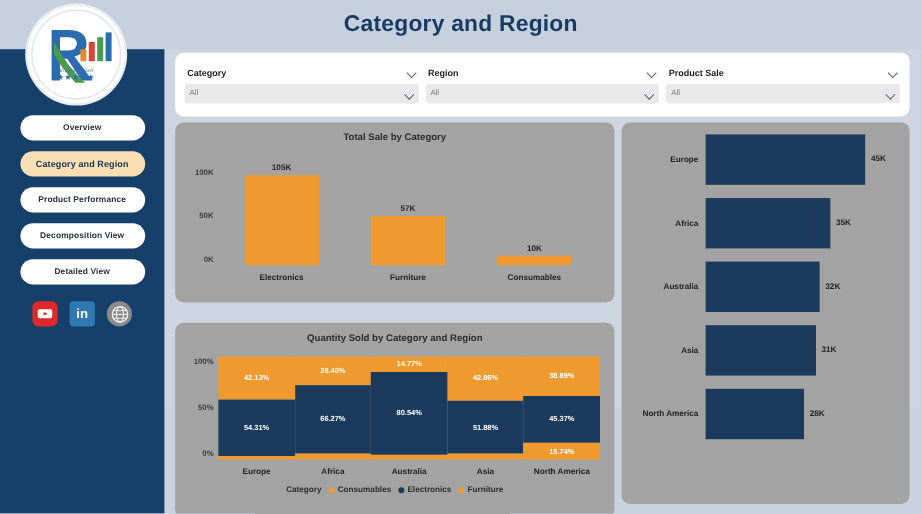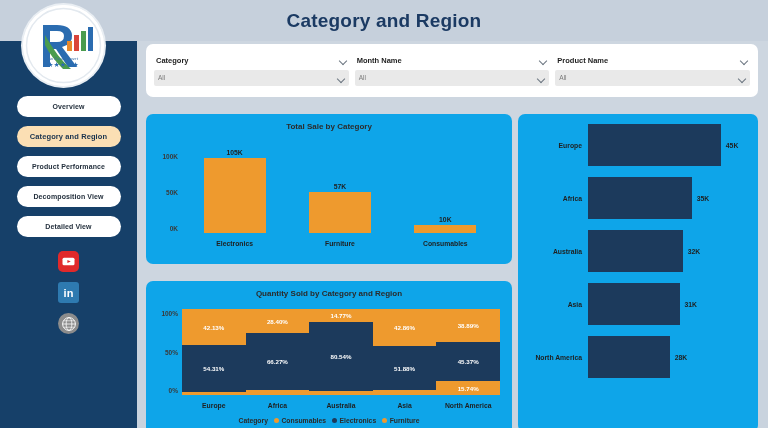--- a/index.html
+++ b/index.html
@@ -44,21 +44,21 @@
   #nav { margin-top: 55px; width: 100%; display: flex; flex-direction: column; align-items: center; gap: 9px; }
   .nav-item {
     width: 104px; height: 21px; border-radius: 11px;
     background: #ffffff; color: #24303d;
     display: flex; align-items: center; justify-content: center;
     font-size: 7px; font-weight: bold; letter-spacing: .1px;
     cursor: pointer; white-space: nowrap;
   }
   .nav-item.active { background: #fbdfb4; color: #17314d; font-size: 7.5px; }
 
-  #socials { margin-top: 14px; display: flex; flex-direction: column; align-items: center; gap: 10px; }
+  #socials { margin-top: 14px; display: flex; flex-direction: row; align-items: center; gap: 10px; }
   .social { width: 21px; height: 21px; display: flex; align-items: center; justify-content: center; cursor: pointer; }
   .yt { background: #e0292b; border-radius: 5px; }
   .li { background: #2e7ab0; border-radius: 3px; color: #fff; font-weight: bold; font-size: 11px; font-family: "Liberation Sans", sans-serif; }
   .gl { background: #8c8c8c; border-radius: 50%; }
 
   
   #main {
     position: absolute; left: 143px; top: 41px;
     width: 620px; height: 385px;
   }
@@ -84,21 +84,21 @@
     transform: rotate(45deg);
   }
   .filter-box {
     height: 16px; background: #e9e9e9; border-radius: 2px;
     display: flex; align-items: center; justify-content: space-between;
     padding: 0 4px;
   }
   .filter-value { font-size: 6.5px; color: #7b7b7b; }
 
   
-  .card { position: absolute; background: #0ea5e9; border-radius: 7px; margin-top: 12px; }
+  .card { position: absolute; background: #a3a3a3; border-radius: 7px; }
   #card-total { left: 3px; top: 61px; width: 366px; height: 150px; }
   #card-qty   { left: 3px; top: 228px; width: 366px; height: 163px; }
   #card-reg   { left: 375px; top: 61px; width: 240px; height: 318px; }
   .card-title {
     text-align: center; font-size: 8px; font-weight: bold; color: #2b2b2b;
     padding-top: 8px;
   }
 
   
   #tsc-plot { position: relative; margin: 10px 10px 0 10px; height: 112px; }
@@ -215,36 +215,36 @@
         <div class="filter-head">
           <span class="filter-label">Category</span>
           <span class="chev"></span>
         </div>
         <div class="filter-box">
           <span class="filter-value">All</span>
           <span class="chev"></span>
         </div>
       </div>
 
-
       <div class="filter">
         <div class="filter-head">
-          <span class="filter-label">Month Name</span>
+          <span class="filter-label">Region</span>
           <span class="chev"></span>
         </div>
         <div class="filter-box">
           <span class="filter-value">All</span>
           <span class="chev"></span>
         </div>
       </div>
 
 
+
       <div class="filter">
         <div class="filter-head">
-          <span class="filter-label">Product Name</span>
+          <span class="filter-label">Product Sale</span>
           <span class="chev"></span>
         </div>
         <div class="filter-box">
           <span class="filter-value">All</span>
           <span class="chev"></span>
         </div>
       </div>
 
     </div>
 

